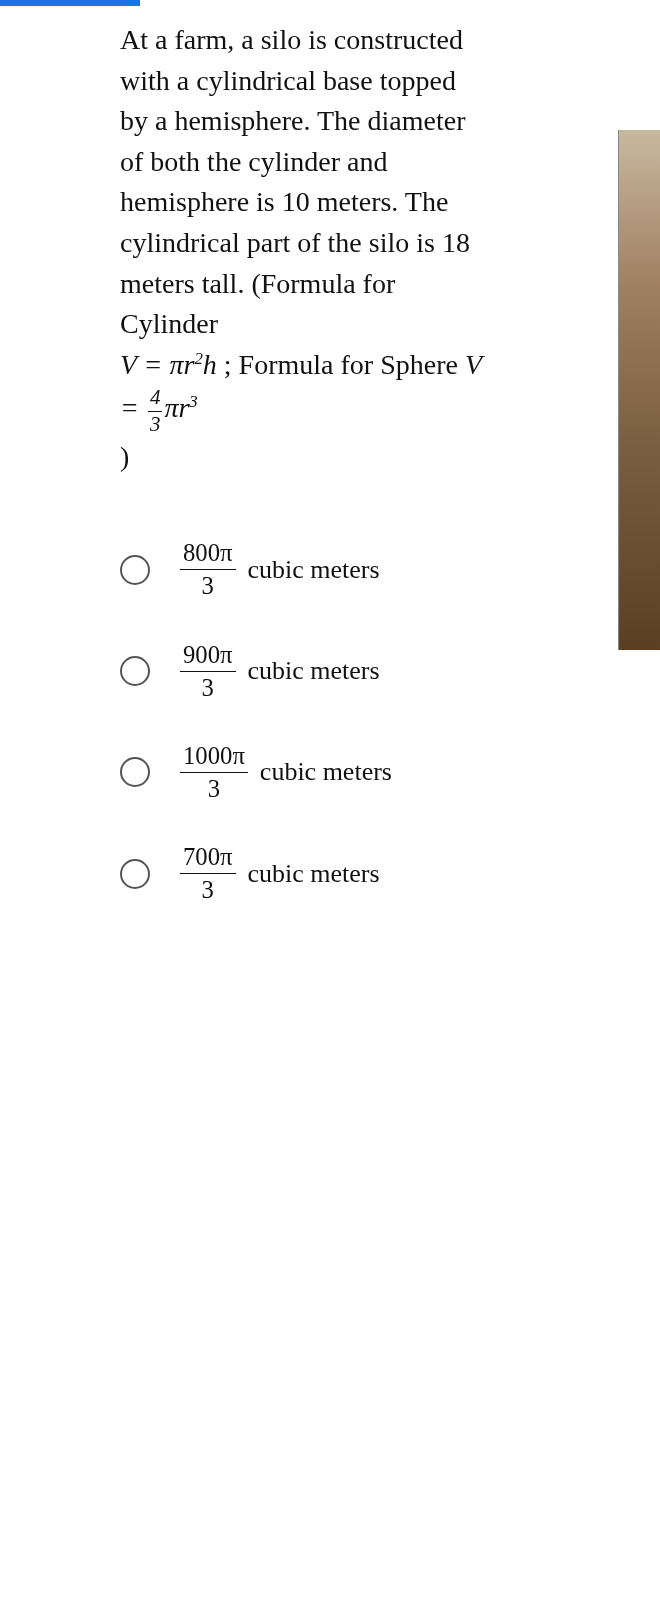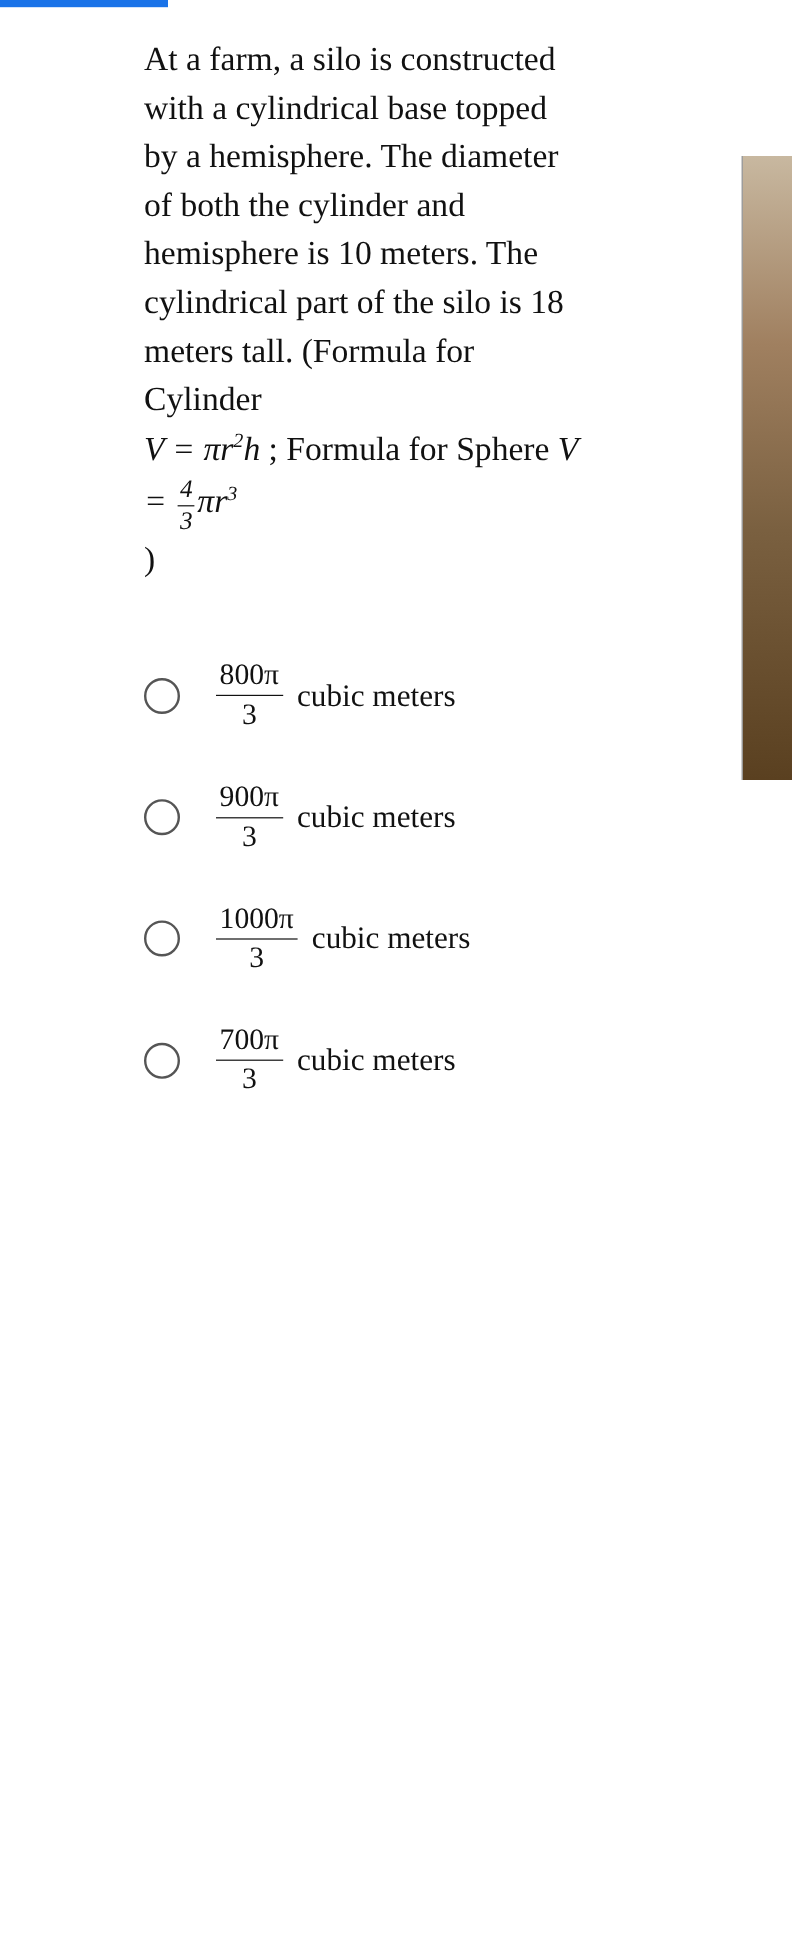--- a/index.html
+++ b/index.html
@@ -39,21 +39,21 @@
       position: absolute;
       top: 130px;
       right: 0;
       width: 42px;
       height: 520px;
       background: linear-gradient(180deg, #c8b8a0 0%, #a08060 30%, #7a6040 60%, #5a4020 100%);
       border-left: 1px solid #888;
     }
 
     .main-content {
-      padding: 30px 120px 40px 120px;
+      padding: 20px 120px 40px 120px;
       position: relative;
     }
 
     .problem-text {
       font-size: 28px;
       line-height: 1.45;
       color: #111;
       margin-bottom: 60px;
       padding-right: 50px;
     }

